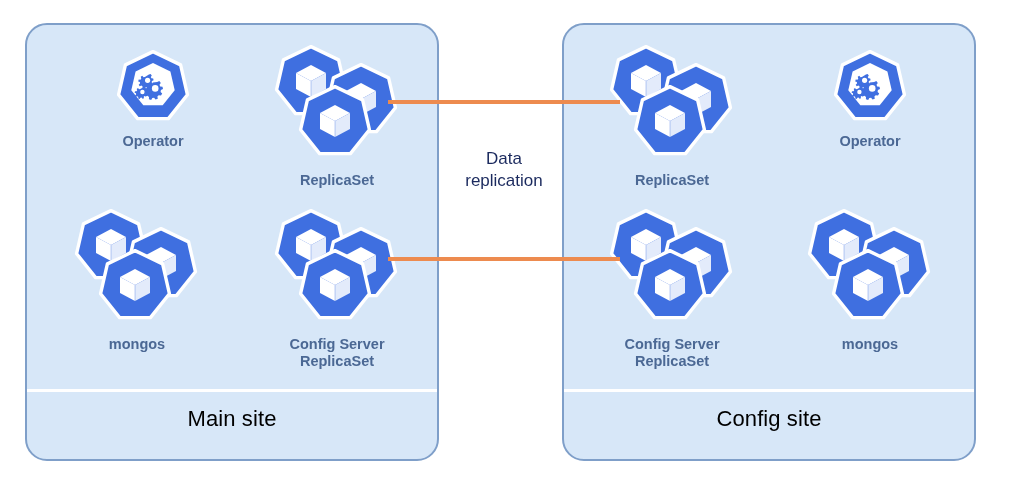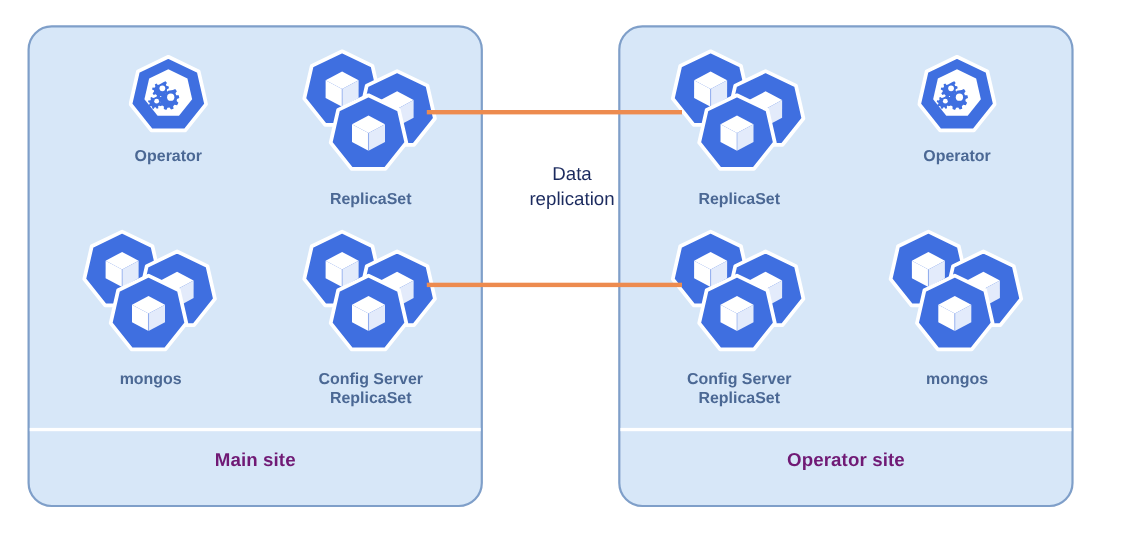--- a/index.html
+++ b/index.html
@@ -50,23 +50,23 @@
     right: 0;
     top: 367px;
     bottom: 0;
     display: flex;
     align-items: center;
     justify-content: center;
     padding-bottom: 14px;
     box-sizing: border-box;
   }
   .panel-footer-label {
-    font-size: 17px;
-    font-weight: bold;
-    color: #701a75;
+    font-size: 22px;
+    font-weight: normal;
+    color: #000000;
     letter-spacing: .1px;
   }
 
   
   .node {
     position: absolute;
     display: flex;
     flex-direction: column;
     align-items: center;
     width: 180px;
@@ -112,21 +112,20 @@
   .repl-caption {
     position: absolute;
     left: 440px;
     top: 148px;
     width: 128px;
     text-align: center;
     font-size: 17px;
     color: #1b2a5e;
     line-height: 1.28;
     white-space: pre-line;
-    padding-left: 16px;
   }
 </style>
 </head>
 <body>
 
 <svg width="0" height="0" style="position:absolute" aria-hidden="true">
   <defs>
 
     <g id="def-hepta">
       <path d="M 36 1.6 L 63.6 14.9 L 70.4 44.7 L 51.4 68.6 L 20.6 68.6 L 1.6 44.7 L 8.4 14.9 Z" fill="#3f6fe0" stroke="#ffffff" stroke-width="3.4" stroke-linejoin="round"></path>
@@ -346,21 +345,21 @@
                 <use href="#def-cube"></use>
               </g>
             </g>
         </svg>
       </span>
       <span class="node-label">mongos</span>
     </div>
 
     <div class="panel-divider"></div>
     <div class="panel-footer">
-      <span class="panel-footer-label">Operator site</span>
+      <span class="panel-footer-label">Config site</span>
     </div>
   </div>
 
   <div class="repl-line top"></div>
   <div class="repl-line bottom"></div>
   <div class="repl-caption">Data
 replication</div>
 
 </div>
 

